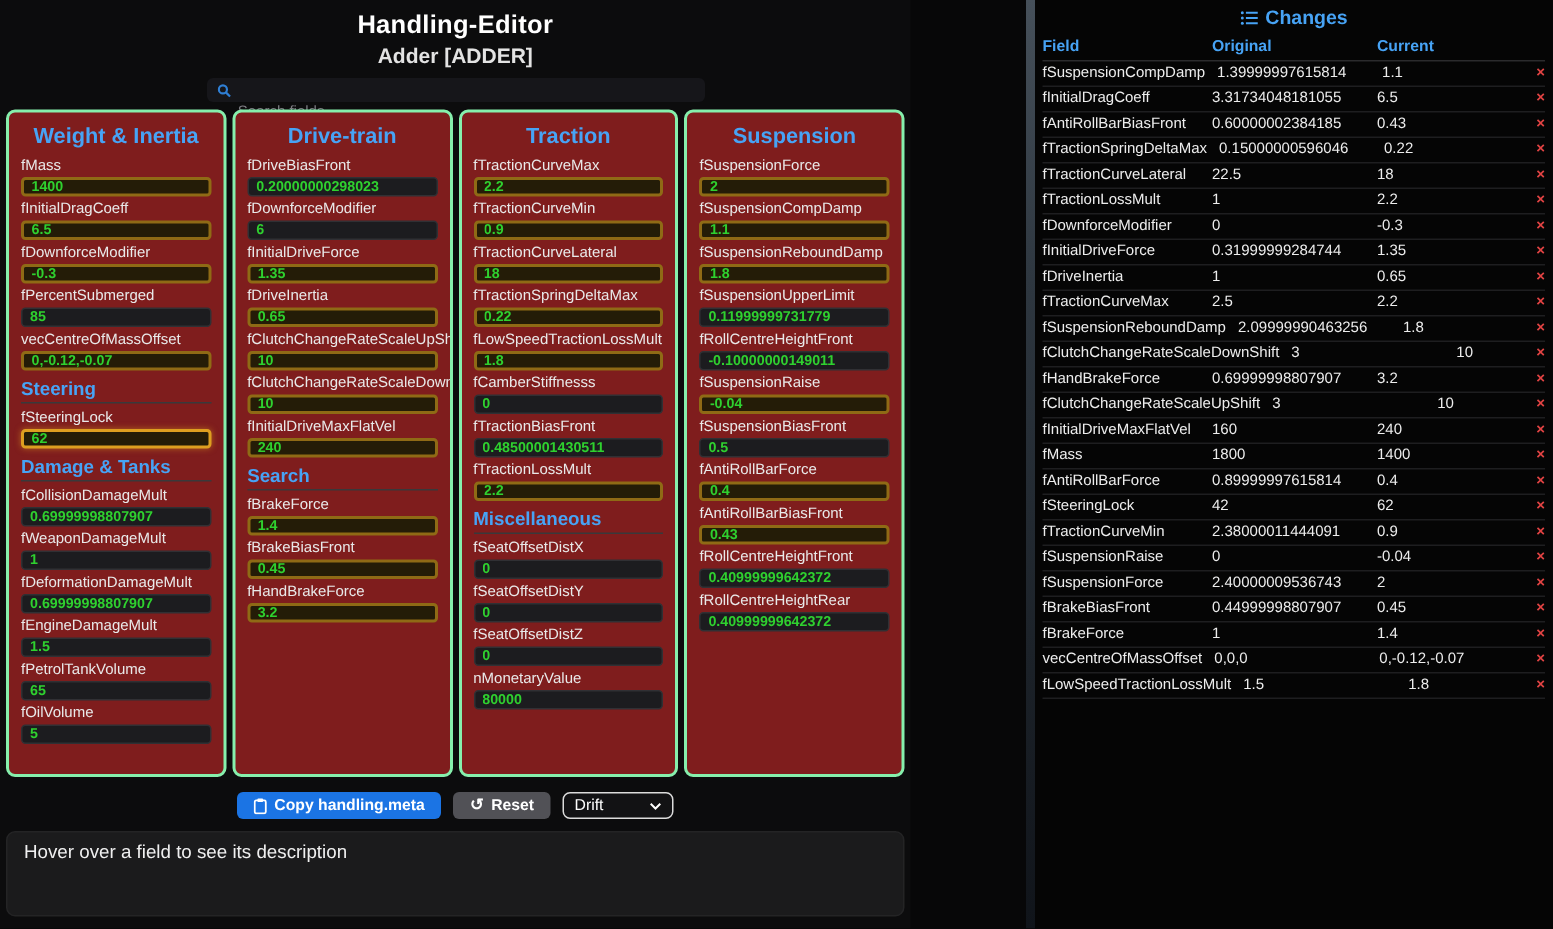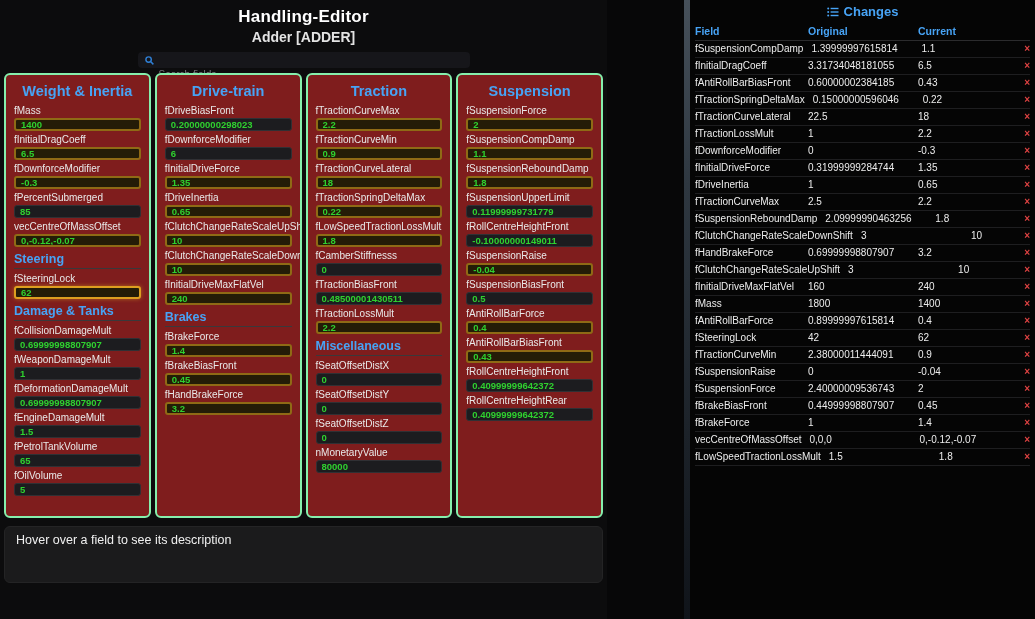--- a/index.html
+++ b/index.html
@@ -160,21 +160,21 @@
             <input class="finput modified" value="10" style="">
           </div>
           <div class="field">
             <div class="flabel">fClutchChangeRateScaleDownShift</div>
             <input class="finput modified" value="10" style="">
           </div>
           <div class="field">
             <div class="flabel">fInitialDriveMaxFlatVel</div>
             <input class="finput modified" value="240" style="">
           </div>
-          <div class="stitle">Brakes</div>
+          <div class="stitle">Search</div>
           <div class="field">
             <div class="flabel">fBrakeForce</div>
             <input class="finput modified" value="1.4" style="">
           </div>
           <div class="field">
             <div class="flabel">fBrakeBiasFront</div>
             <input class="finput modified" value="0.45" style="">
           </div>
           <div class="field">
             <div class="flabel">fHandBrakeForce</div>
@@ -275,20 +275,39 @@
             <div class="flabel">fRollCentreHeightFront</div>
             <input class="finput default" value="0.40999999642372" style="">
           </div>
           <div class="field">
             <div class="flabel">fRollCentreHeightRear</div>
             <input class="finput default" value="0.40999999642372" style="">
           </div>
         </div>
       </div>
 
+    <div class="controls">
+      <button class="btn btn-copy">
+        <svg width="9" height="11" viewBox="0 0 9 11">
+          <rect x="0.8" y="1.6" width="7.4" height="8.6" rx="1" fill="none" stroke="#fff" stroke-width="1.2"></rect>
+          <rect x="2.6" y="0.4" width="3.8" height="2.2" rx="0.6" fill="#fff"></rect>
+        </svg>
+        <span>Copy handling.meta</span>
+      </button>
+      <button class="btn btn-reset">
+        <span class="reset-glyph">↺</span>
+        <span>Reset</span>
+      </button>
+      <div class="preset-select">
+        <span>Drift</span>
+        <svg width="8" height="5" viewBox="0 0 8 5">
+          <polyline points="0.8,0.8 4,4 7.2,0.8" fill="none" stroke="#fff" stroke-width="1.3"></polyline>
+        </svg>
+      </div>
+    </div>
 
     <div class="desc-box">
       <span>Hover over a field to see its description</span>
     </div>
   </div>
 
   <div class="bg-strip"></div>
 
   <div class="right-panel">
     <div class="changes-header">

